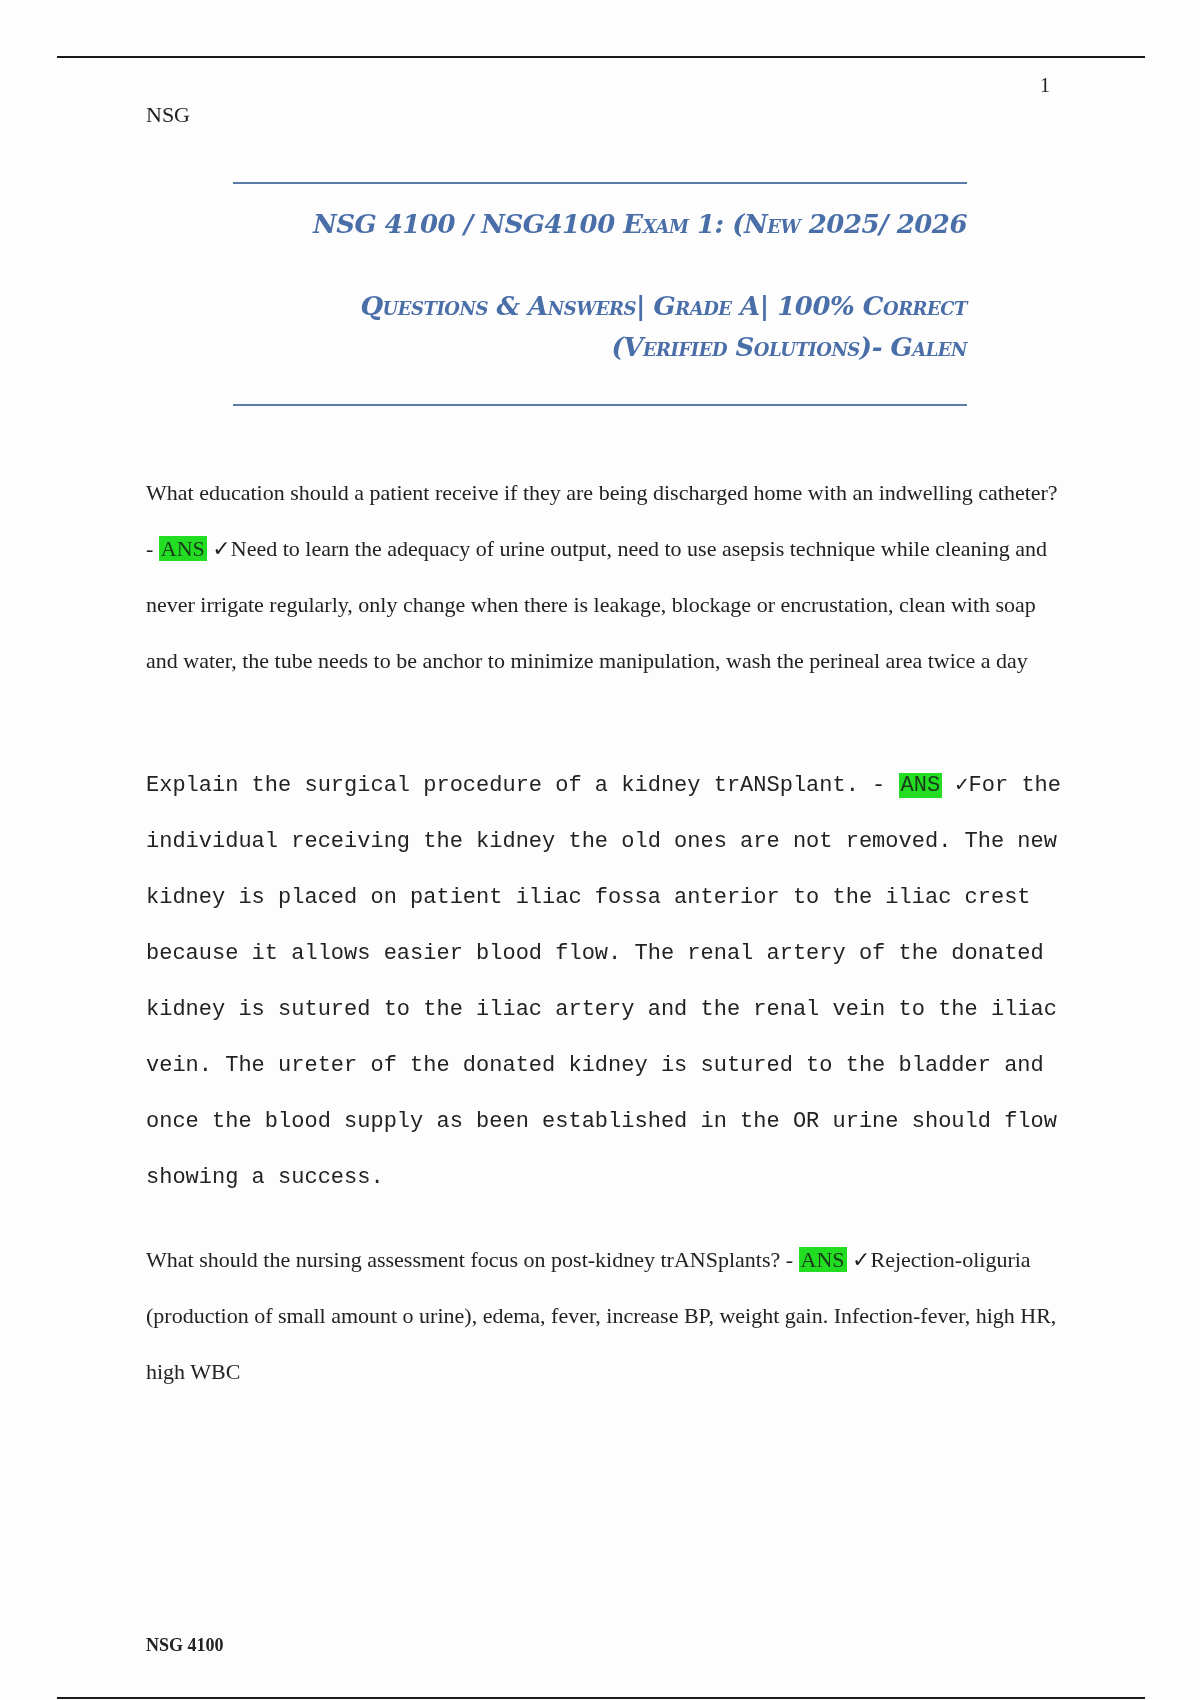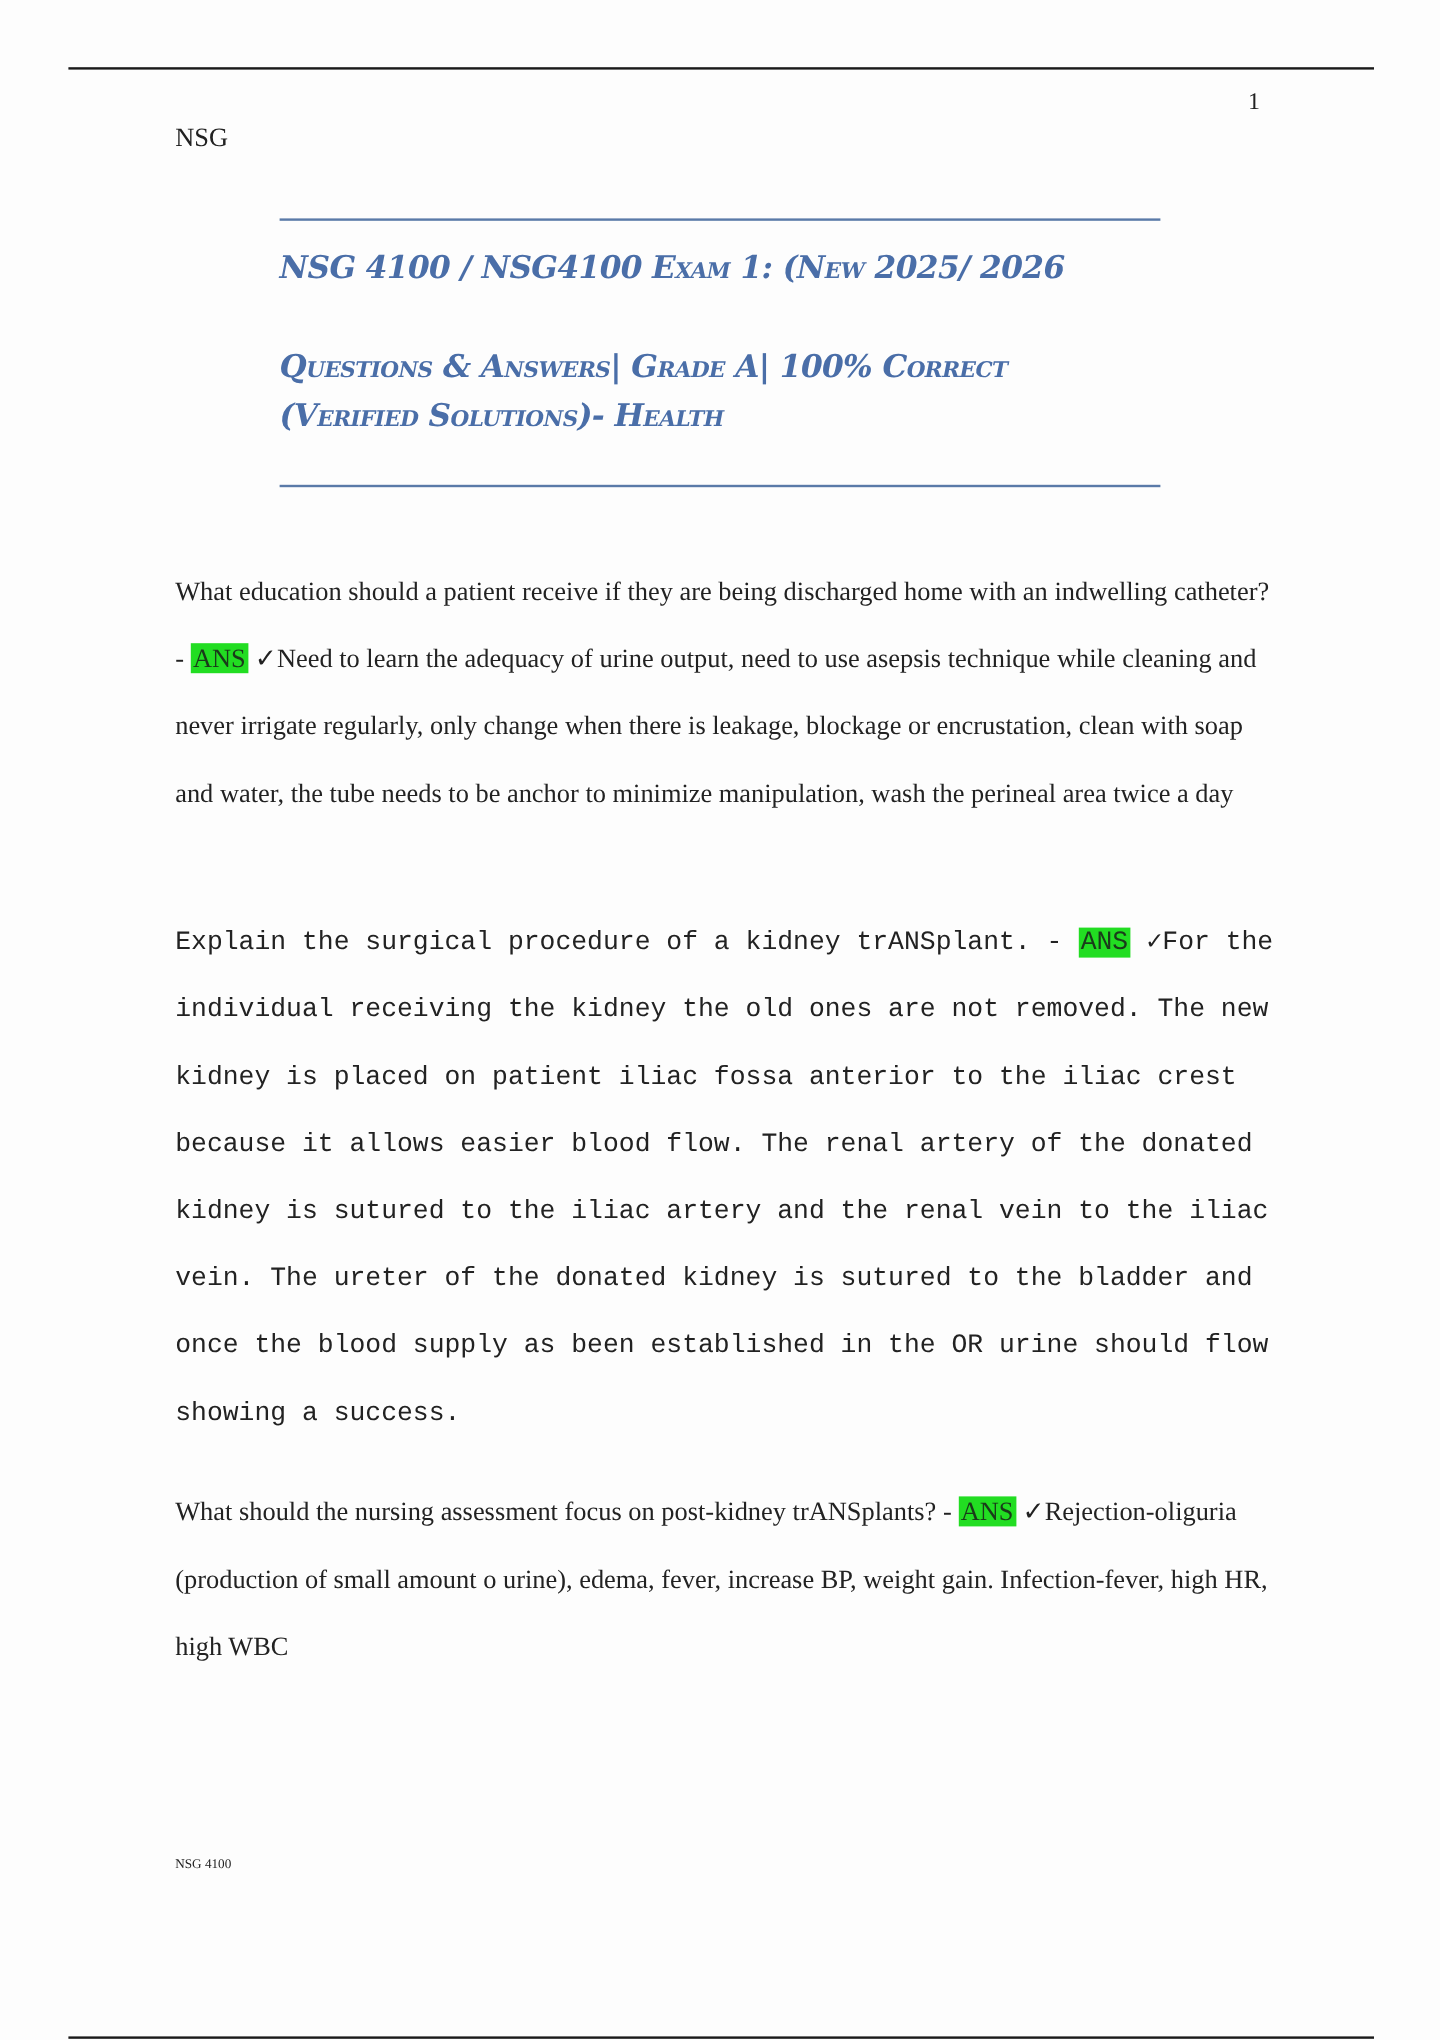--- a/index.html
+++ b/index.html
@@ -12,54 +12,54 @@
       overflow: hidden;
     }
     .rule-top { position: absolute; left: 57px; top: 56px; width: 1088px; height: 2px; background: #1a1a1a; }
     .rule-bottom { position: absolute; left: 57px; top: 1697px; width: 1088px; height: 2px; background: #1a1a1a; }
     .page-num { position: absolute; left: 1040px; top: 74px; font-size: 20px; }
     .header-label { position: absolute; left: 146px; top: 102px; font-size: 22px; }
     .title-box {
       position: absolute; left: 233px; top: 182px; width: 734px;
       border-top: 2px solid #5a7aa8; border-bottom: 2px solid #5a7aa8;
       padding: 20px 0 20px 0; height: 180px; box-sizing: content-box;
-      text-align: left;
+      text-align: right;
     }
     .title-text {
       font-family: "DejaVu Serif", serif;
       font-style: italic; font-weight: bold;
       color: #4a6ea8;
       font-size: 26px; line-height: 41px;
       font-variant: small-caps;
       letter-spacing: -0.5px;
       margin: 0;
     }
     .qa {
       position: absolute; left: 146px; width: 920px;
       font-size: 22px; line-height: 56px;
       margin: 0;
     }
     .ans {
       background: #22dd22; color: #1a3a1a; padding: 0 2px;
     }
-    .footer-label { position: absolute; left: 146px; top: 1548px; font-size: 11px; }
+    .footer-label { position: absolute; left: 146px; top: 1635px; font-size: 18px; font-weight: bold; }
   </style>
 </head>
 <body>
 
 <div class="rule-top"></div>
 <div class="page-num">1</div>
 <div class="header-label">NSG</div>
 
 <div class="title-box">
   <p class="title-text">
     <span>NSG 4100 / NSG4100 Exam 1:  (New 2025/ 2026</span><br>
     <br>
     <span>Questions &amp; Answers| Grade A| 100% Correct</span><br>
-    <span>(Verified Solutions)- Health</span>
+    <span>(Verified Solutions)- Galen</span>
   </p>
 </div>
 
 <p class="qa" style="top:465px;">
   <span>What education should a patient receive if they are being discharged home with an indwelling catheter? - </span><span class="ans">ANS</span>
   <span>✓</span><span>Need to learn the adequacy of urine output, need to use asepsis technique while cleaning and never irrigate regularly, only change when there is leakage, blockage or encrustation, clean with soap and water, the tube needs to be anchor to minimize manipulation, wash the perineal area twice a day</span>
 </p>
 
 <p class="qa" style="top:758px;font-family:Liberation Mono, monospace;">
   <span>Explain the surgical procedure of a kidney trANSplant. - </span><span class="ans">ANS</span>

